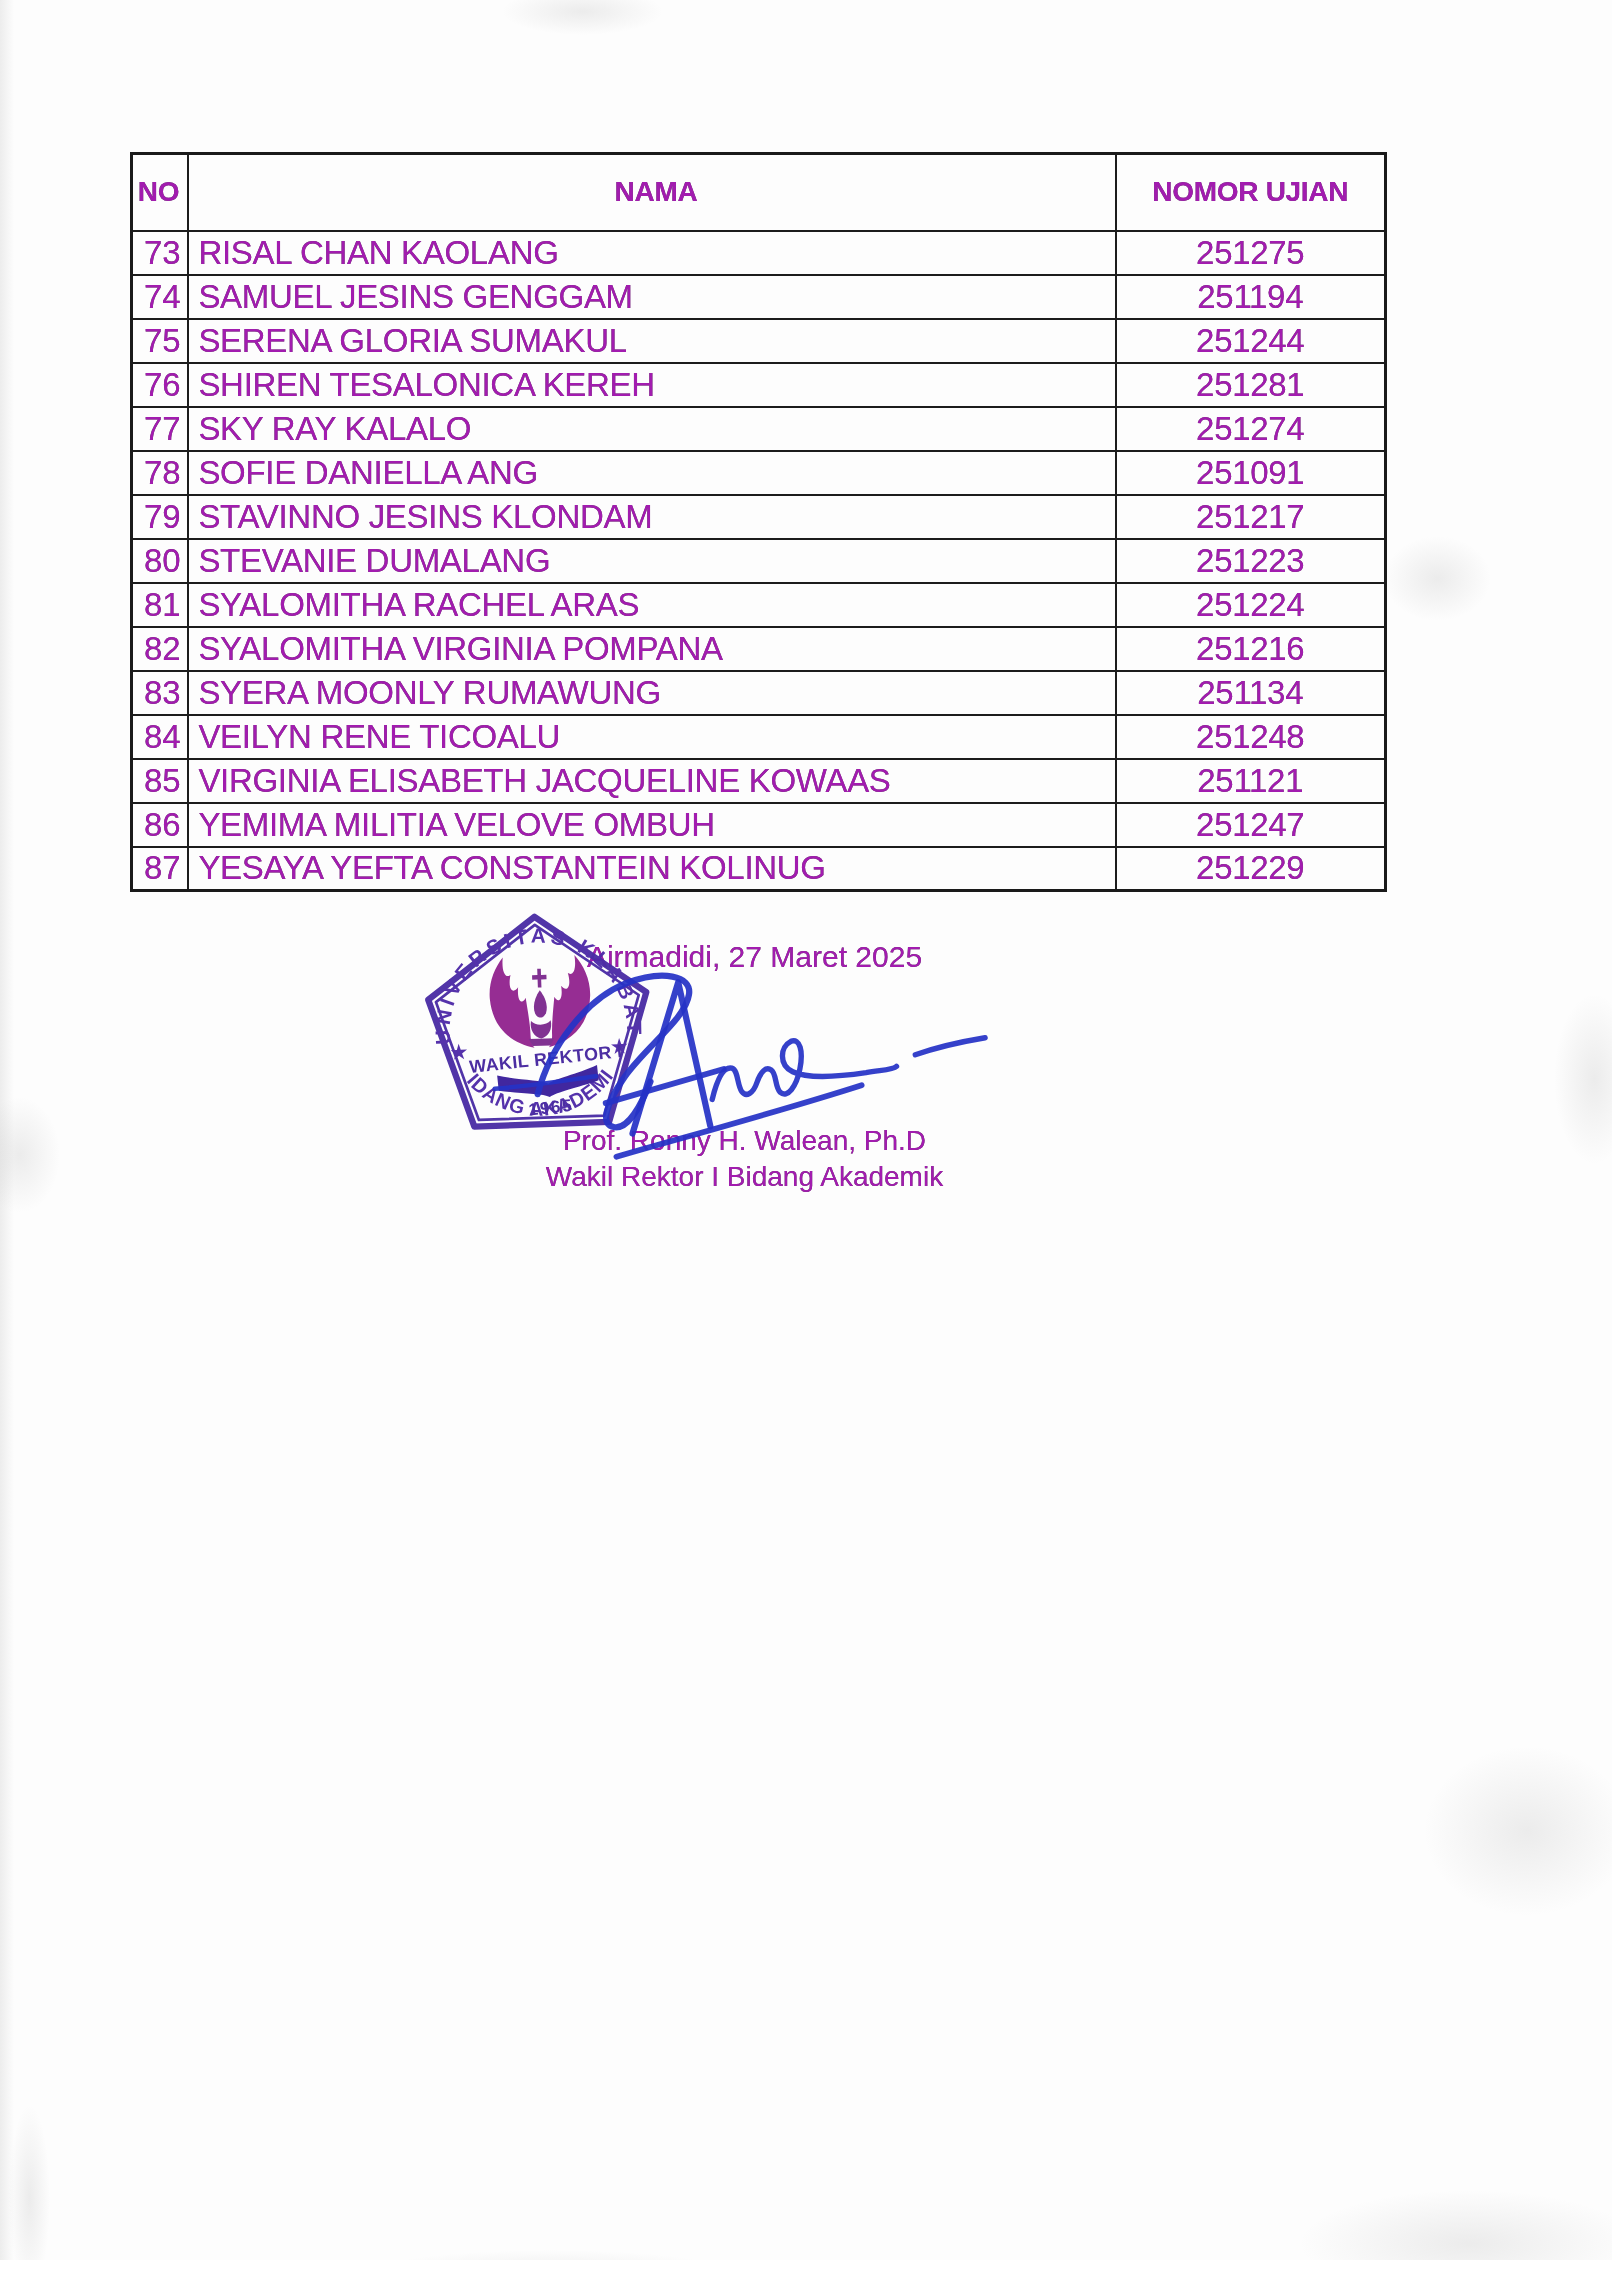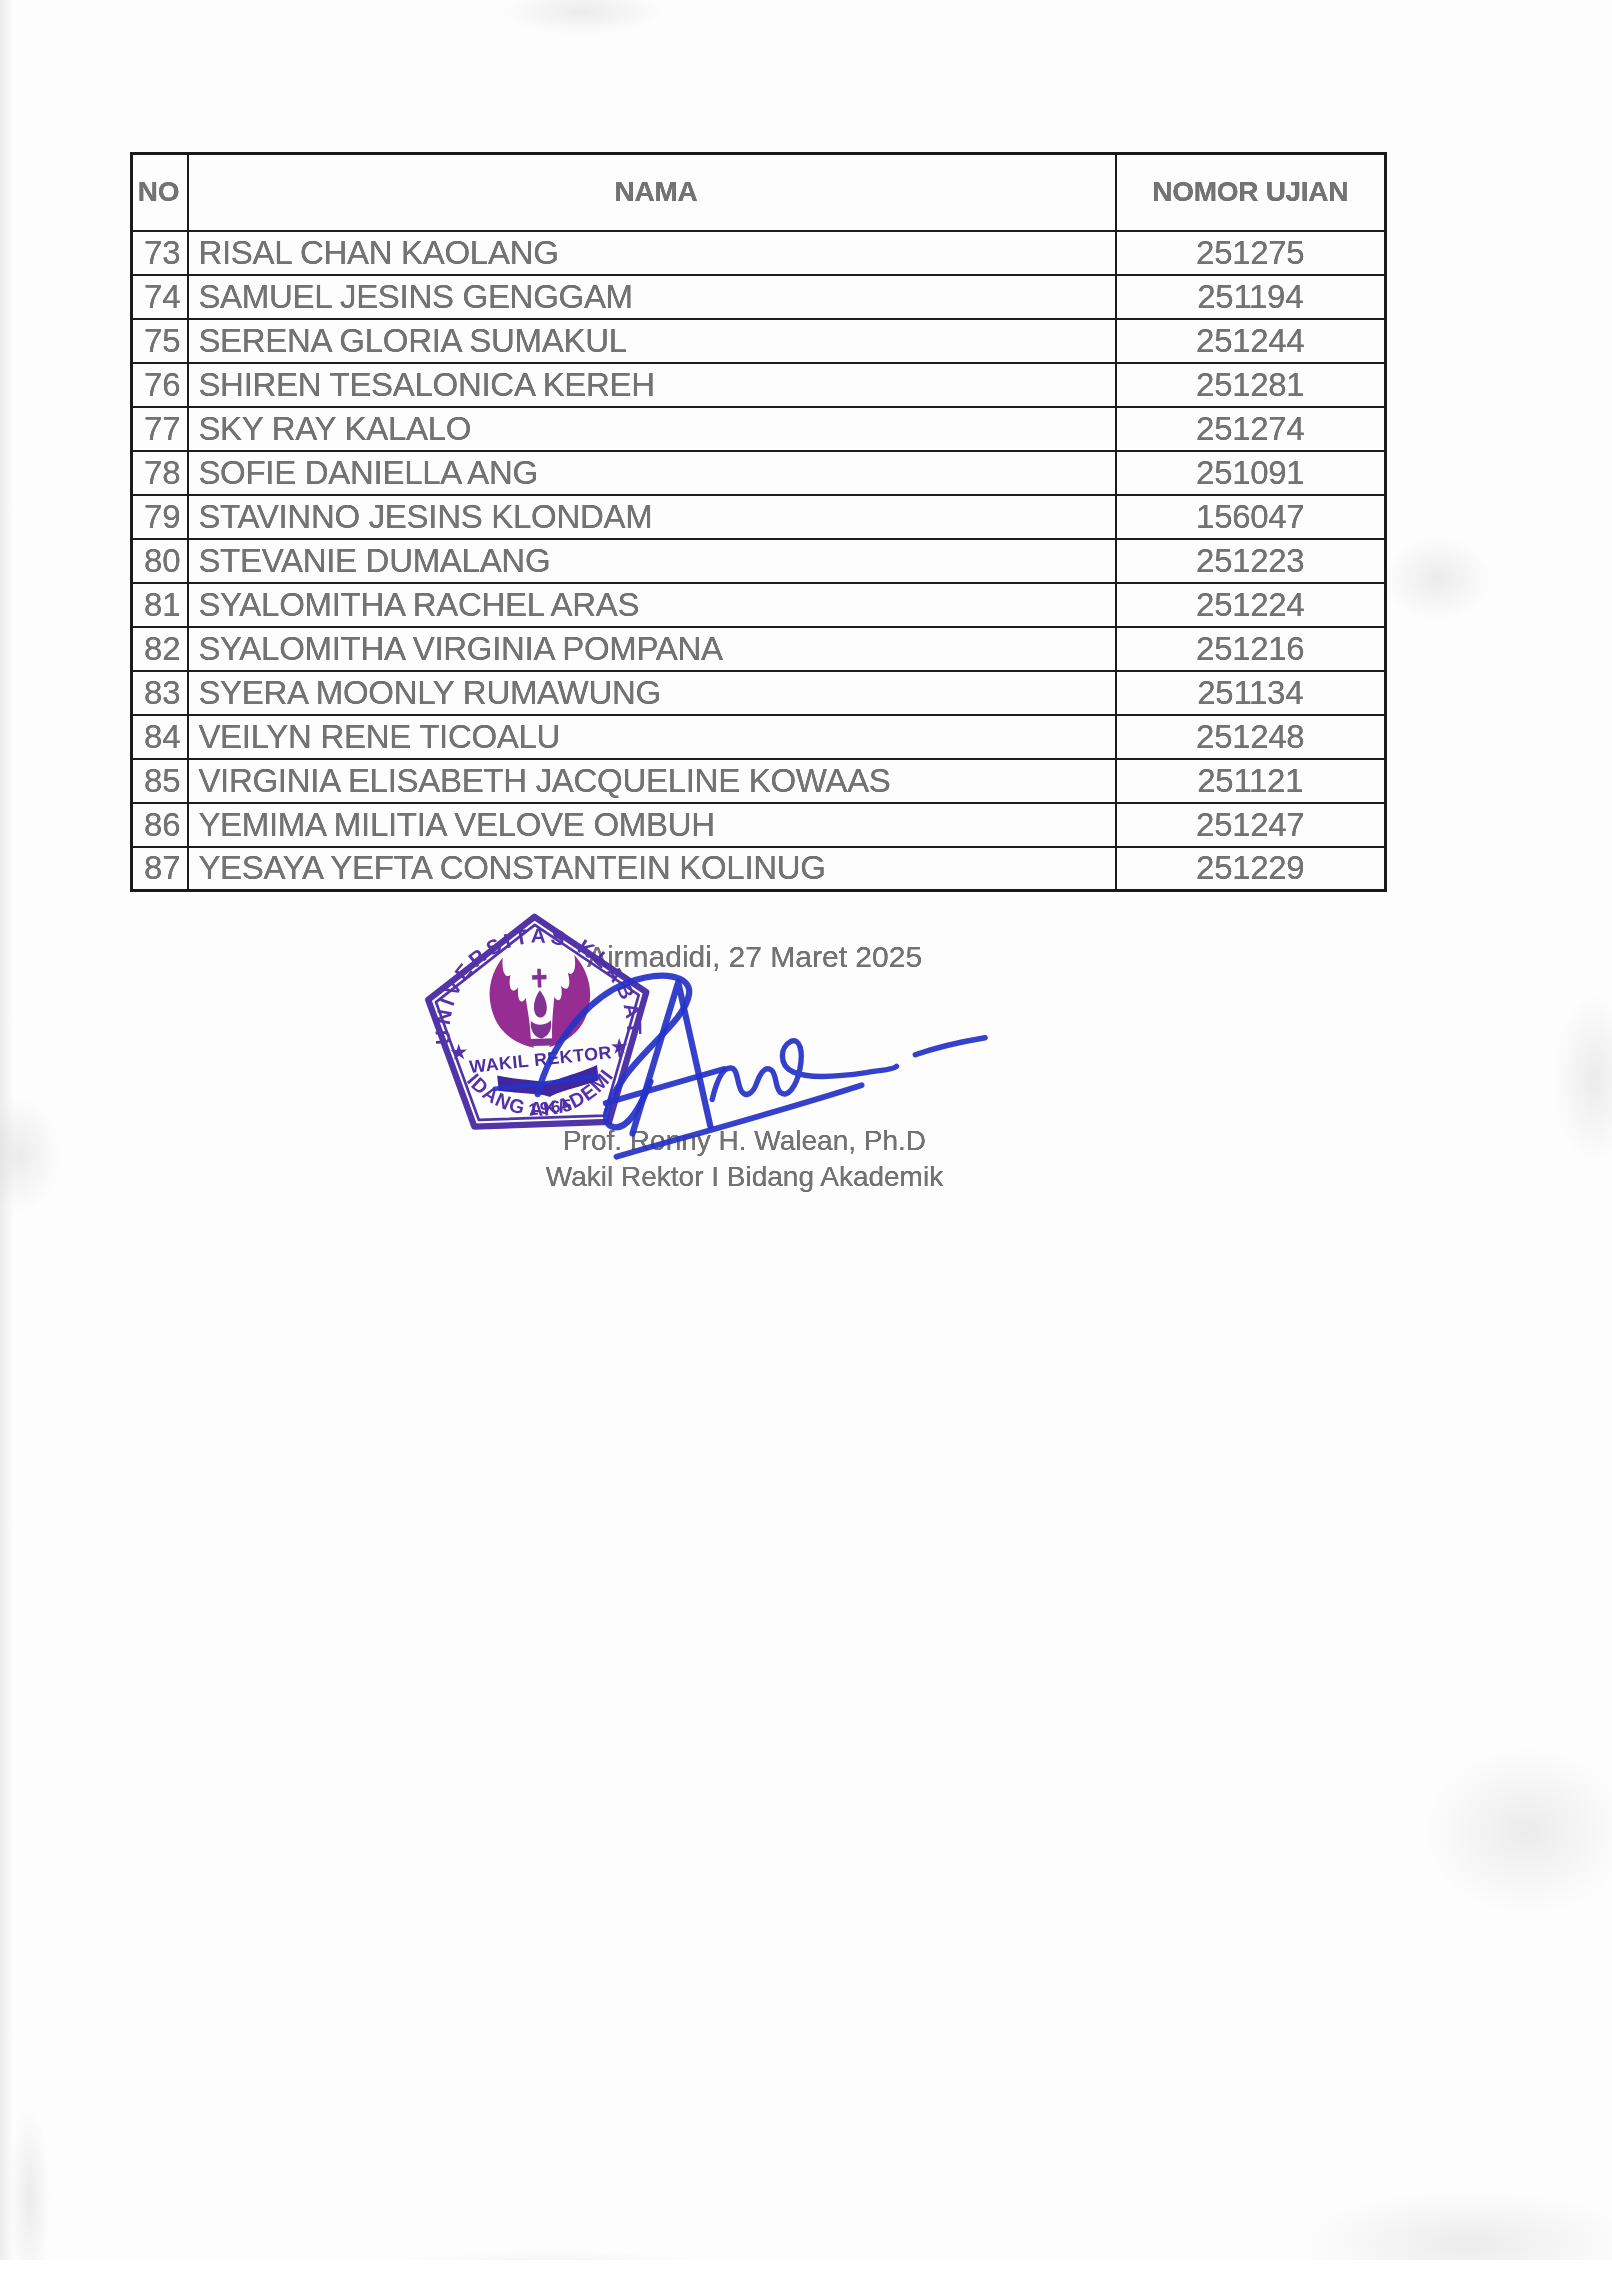--- a/index.html
+++ b/index.html
@@ -2,21 +2,21 @@
 <html style="font-size:14.3px"><head>
 <meta charset="utf-8">
 <style>
   html,body{margin:0;padding:0;background:#ffffff;}
   #canvas{
     position:relative;
     width:1612px;height:2260px;
     background:#fdfdfd;
     overflow:hidden;
     font-family:"Liberation Sans", sans-serif;
-    color:#737373;
+    color:#a21caf;
   }
   
   .smudge{position:absolute;pointer-events:none;border-radius:50%;
     background:radial-gradient(closest-side, rgba(110,110,110,.12), rgba(110,110,110,0));}
   .edge-left{position:absolute;left:0;top:0;width:14.3px;height:2293px;pointer-events:none;
     background:linear-gradient(to right, rgba(90,90,90,.10), rgba(90,90,90,0));}
   
   table.results{
     position:absolute;left:130px;top:152px;
     width:1254px;
@@ -117,21 +117,21 @@
           <td class="c-nomor">251274</td>
         </tr>
         <tr>
           <td class="c-no">78</td>
           <td class="c-nama">SOFIE DANIELLA ANG</td>
           <td class="c-nomor">251091</td>
         </tr>
         <tr>
           <td class="c-no">79</td>
           <td class="c-nama">STAVINNO JESINS KLONDAM</td>
-          <td class="c-nomor">156047</td>
+          <td class="c-nomor">251217</td>
         </tr>
         <tr>
           <td class="c-no">80</td>
           <td class="c-nama">STEVANIE DUMALANG</td>
           <td class="c-nomor">251223</td>
         </tr>
         <tr>
           <td class="c-no">81</td>
           <td class="c-nama">SYALOMITHA RACHEL ARAS</td>
           <td class="c-nomor">251224</td>

